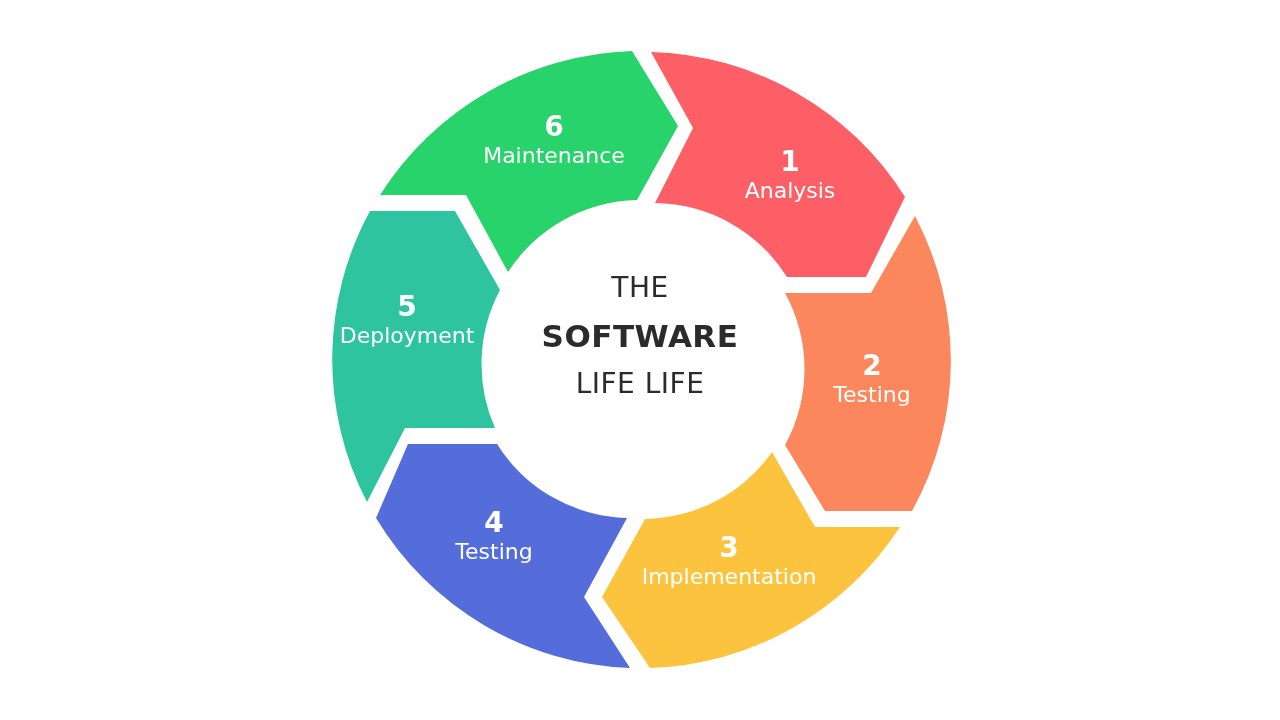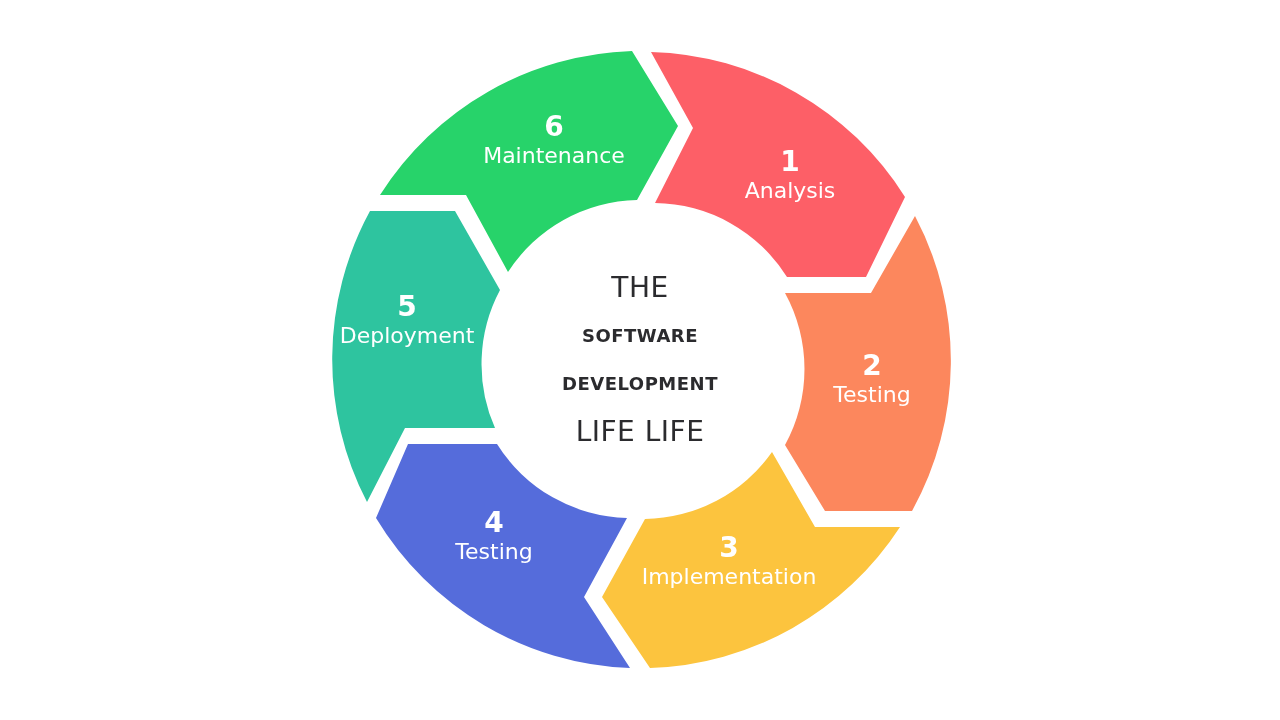--- a/index.html
+++ b/index.html
@@ -3,21 +3,21 @@
 <meta charset="utf-8">
 <style>
   html, body { margin: 0; padding: 0; background: #ffffff; }
   body { width: 1280px; height: 720px; overflow: hidden; position: relative; font-family: "DejaVu Sans", sans-serif; }
   svg { position: absolute; left: 0; top: 0; }
   .step { position: absolute; width: 220px; margin-left: -110px; text-align: center; color: #ffffff; }
   .step .num { font-family: "DejaVu Sans", sans-serif; font-weight: bold; font-size: 28px; line-height: 34px; }
   .step .lbl { font-family: "DejaVu Sans", sans-serif; font-size: 22px; line-height: 24px; }
   .center { position: absolute; left: 480px; top: 264px; width: 320px; text-align: center; color: #2b2b2e; }
   .center .line { font-family: "DejaVu Sans", sans-serif; font-size: 28px; line-height: 48px; height: 48px; letter-spacing: 0.5px; }
-  .center .bold { font-weight: bold; font-size: 18px; }
+  .center .bold { font-weight: bold; font-size: 31px; }
 </style>
 </head>
 <body>
 
 <svg width="1280" height="720" viewBox="0 0 1280 720">
 
   <path d="M651 52 A310 310 0 0 1 905 197 L866 277 L787 277 A158 158 0 0 0 655 203 L693 128 Z" fill="#fd5f67"></path>
 
   <path d="M915 216 A310 310 0 0 1 912 511 L825 511 L785 445 A158 158 0 0 0 785 293 L871 293 Z" fill="#fc875d"></path>
 
@@ -51,15 +51,14 @@
   <div class="lbl">Deployment</div>
 </div>
 <div class="step" style="left:554px; top:110px;">
   <div class="num">6</div>
   <div class="lbl">Maintenance</div>
 </div>
 
 <div class="center">
   <div class="line">THE</div>
   <div class="line bold">SOFTWARE</div>
-  <div class="line bold">DEVELOPMENT</div>
   <div class="line">LIFE LIFE</div>
 </div>
 
 </body></html>

